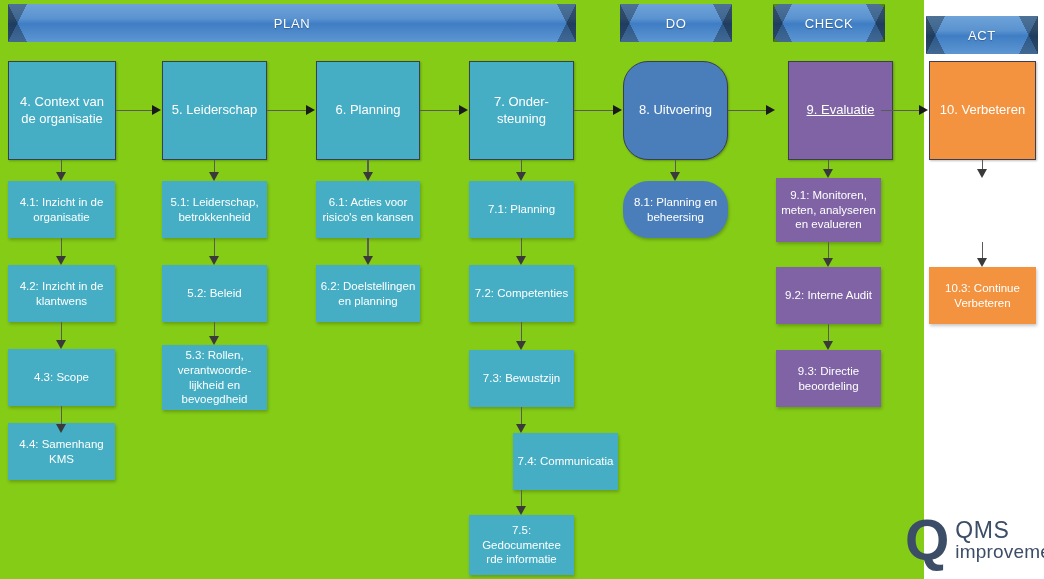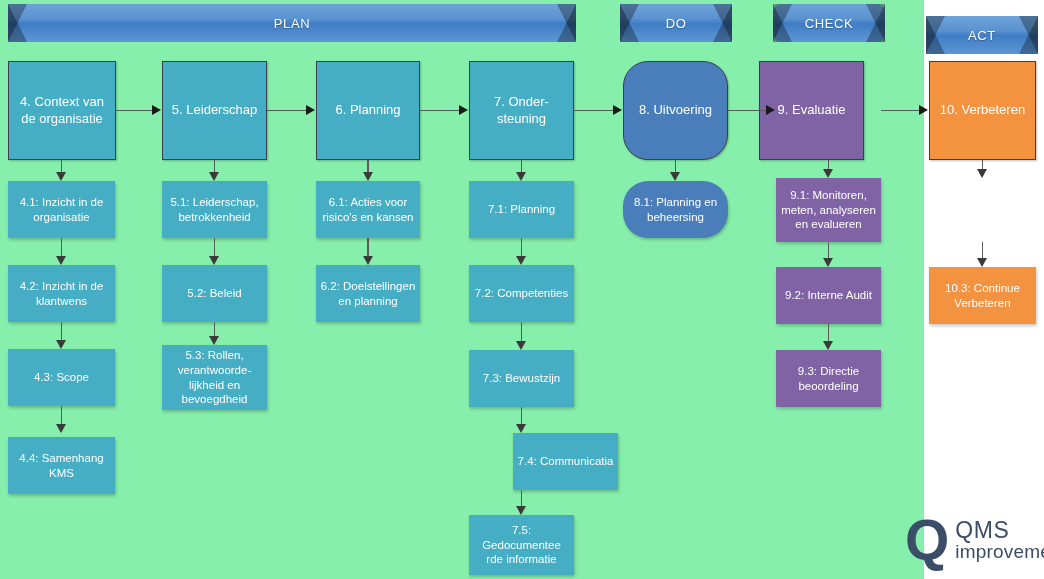--- a/index.html
+++ b/index.html
@@ -11,21 +11,21 @@
     width: 1044px;
     height: 579px;
     background: #ffffff;
     font-family: "Liberation Sans", sans-serif;
     overflow: hidden;
   }
   #canvas {
     position: relative;
     width: 924px;
     height: 579px;
-    background: #86efac;
+    background: #84cc16;
   }
 
   
   .banner {
     position: absolute;
     height: 38px;
     box-sizing: border-box;
     display: flex;
     align-items: center;
     justify-content: center;
@@ -187,37 +187,37 @@
   </div>
   <div class="box main c-teal" id="main-2" style="left: 316px; top: 61px; width: 104px; height: 99px;">
     <span>6. Planning</span>
   </div>
   <div class="box main c-teal" id="main-3" style="left: 469px; top: 61px; width: 105px; height: 99px;">
     <span>7. Onder- steuning</span>
   </div>
   <div class="box main c-blue" id="main-4" style="left: 623px; top: 61px; width: 105px; height: 99px;">
     <span>8. Uitvoering</span>
   </div>
-  <div class="box main c-purple" id="main-5" style="left: 759px; top: 61px; width: 105px; height: 99px;">
+  <div class="box main c-purple" id="main-5" style="left: 788px; top: 61px; width: 105px; height: 99px; text-decoration: underline;">
     <span>9. Evaluatie</span>
   </div>
   <div class="box main c-orange" id="main-6" style="left: 929px; top: 61px; width: 107px; height: 99px;">
     <span>10. Verbeteren</span>
   </div>
 
   <div class="box sub c-teal" id="sub-0" style="left: 8px; top: 181px; width: 107px; height: 57px;">
       <span>4.1: Inzicht in de  organisatie</span>
     </div>
   <div class="box sub c-teal" id="sub-1" style="left: 8px; top: 265px; width: 107px; height: 57px;">
       <span>4.2: Inzicht in de  klantwens</span>
     </div>
   <div class="box sub c-teal" id="sub-2" style="left: 8px; top: 349px; width: 107px; height: 57px;">
       <span>4.3: Scope</span>
     </div>
-  <div class="box sub c-teal" id="sub-3" style="left: 8px; top: 437px; width: 107px; height: 57px;">
+  <div class="box sub c-teal" id="sub-3" style="left: 8px; top: 423px; width: 107px; height: 57px;">
       <span>4.4: Samenhang KMS</span>
     </div>
   <div class="box sub c-teal" id="sub-4" style="left: 162px; top: 181px; width: 105px; height: 57px;">
       <span>5.1: Leiderschap, betrokkenheid</span>
     </div>
   <div class="box sub c-teal" id="sub-5" style="left: 162px; top: 265px; width: 105px; height: 57px;">
       <span>5.2: Beleid</span>
     </div>
   <div class="box sub c-teal" id="sub-6" style="left: 162px; top: 345px; width: 105px; height: 65px;">
       <span>5.3: Rollen, verantwoorde- lijkheid en bevoegdheid</span>

